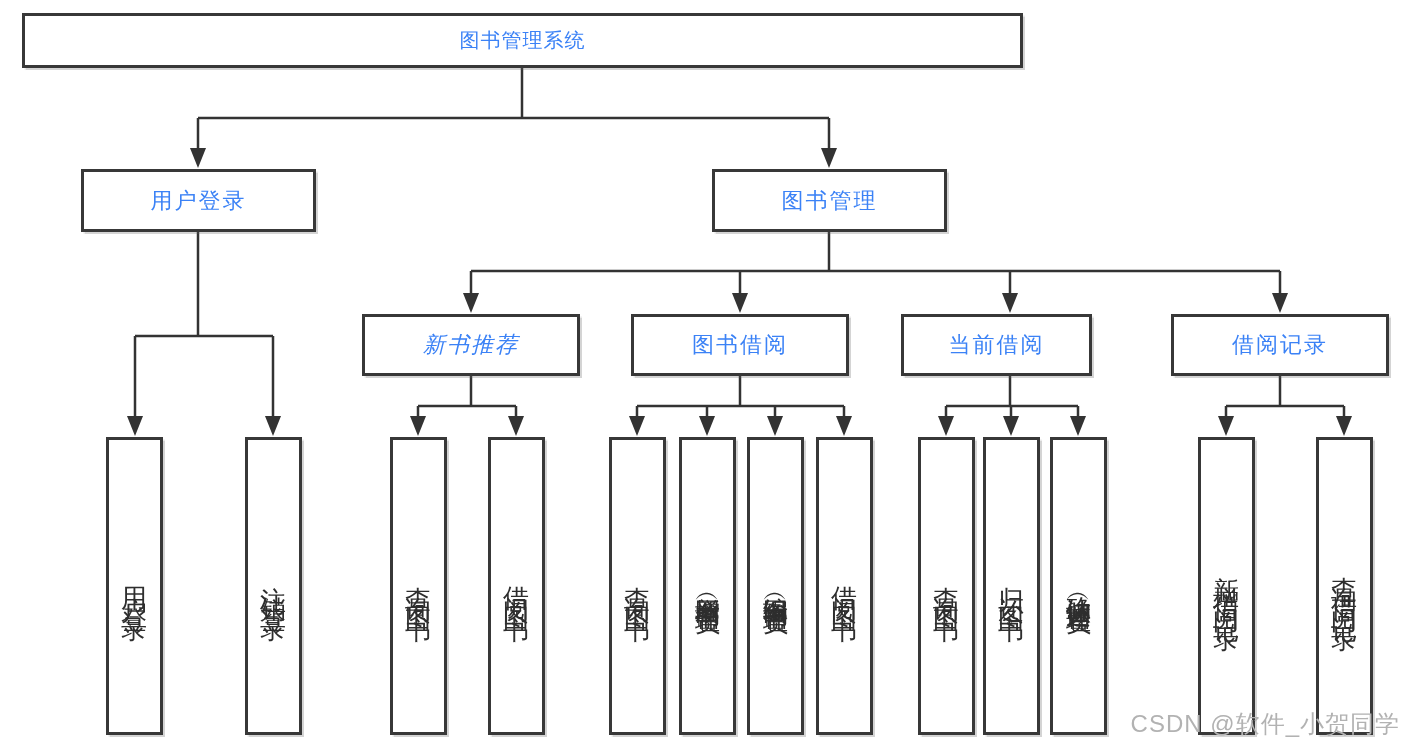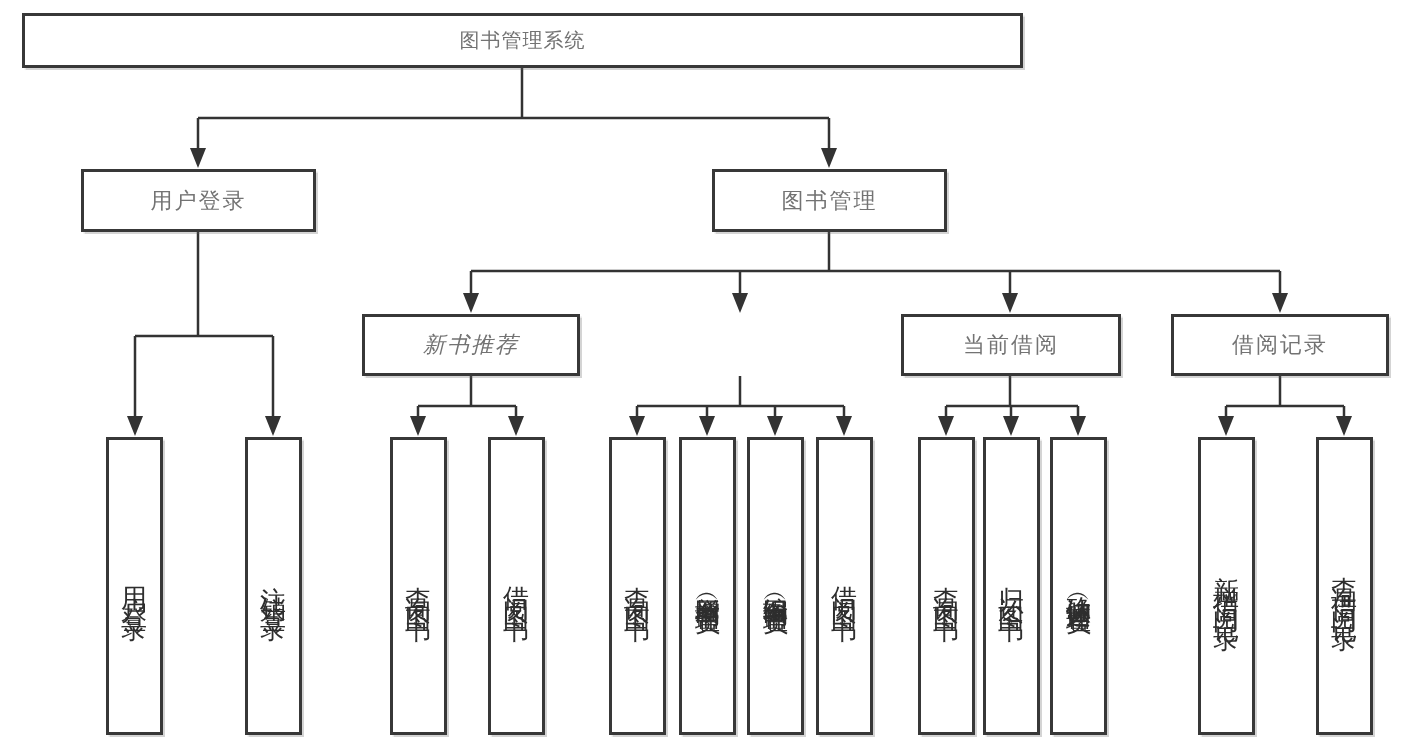--- a/index.html
+++ b/index.html
@@ -7,21 +7,21 @@
   .stage{
     position:relative;width:1405px;height:747px;background:#ffffff;overflow:hidden;
     font-family:"Liberation Sans","DejaVu Sans",sans-serif;color:#2e2e2e;
   }
   svg.connectors{position:absolute;left:0;top:0;width:1405px;height:747px;}
   .box{
     position:absolute;box-sizing:border-box;background:#ffffff;
     border:3px solid #383838;display:flex;align-items:center;justify-content:center;
     box-shadow:1.5px 1.5px 1px rgba(100,100,100,0.28);
   }
-  .hlabel{font-size:22px;letter-spacing:2px;white-space:nowrap;color:#737373;}
+  .hlabel{font-size:22px;letter-spacing:2px;white-space:nowrap;color:#3b82f6;}
   .root .hlabel{font-size:20px;letter-spacing:1px;}
   .leaf{align-items:center;justify-content:center;}
   .vtext{
     writing-mode:vertical-rl;text-orientation:mixed;
     font-size:26px;letter-spacing:10px;color:#2e2e2e;line-height:1;
   }
   .dense .vtext{font-size:25px;letter-spacing:2px;}
   .watermark{
     position:absolute;right:5px;bottom:7px;z-index:6;
     font-size:24px;color:#b2b2b2;letter-spacing:1px;white-space:nowrap;
@@ -108,21 +108,24 @@
   <div class="box" style="left:81px;top:169px;width:235px;height:63px;">
     <span class="hlabel">用户登录</span>
   </div>
   <div class="box" style="left:712px;top:169px;width:235px;height:63px;text-align:right;">
     <span class="hlabel">图书管理</span>
   </div>
 
   <div class="box" style="left:362px;top:314px;width:218px;height:62px;font-style:italic;">
     <span class="hlabel">新书推荐</span>
   </div>
-  <div class="box" style="left:901px;top:314px;width:220px;height:62px;">
+  <div class="box" style="left:631px;top:314px;width:218px;height:62px;">
+    <span class="hlabel">图书借阅</span>
+  </div>
+  <div class="box" style="left:901px;top:314px;width:191px;height:62px;">
     <span class="hlabel">当前借阅</span>
   </div>
   <div class="box" style="left:1171px;top:314px;width:218px;height:62px;">
     <span class="hlabel">借阅记录</span>
   </div>
 
   <div class="box leaf" style="left:106px;top:437px;width:57px;height:298px;">
     <span class="vtext">用户登录</span>
   </div>
   <div class="box leaf" style="left:245px;top:437px;width:57px;height:298px;">
@@ -159,14 +162,15 @@
     <span class="vtext">确认归还（管理员）</span>
   </div>
 
   <div class="box leaf" style="left:1198px;top:437px;width:57px;height:298px;">
     <span class="vtext">新增借阅记录</span>
   </div>
   <div class="box leaf" style="left:1316px;top:437px;width:57px;height:298px;">
     <span class="vtext">查询借阅记录</span>
   </div>
 
+  <div class="watermark">CSDN @软件_小贺同学</div>
 
 </div>
 
 </body></html>

